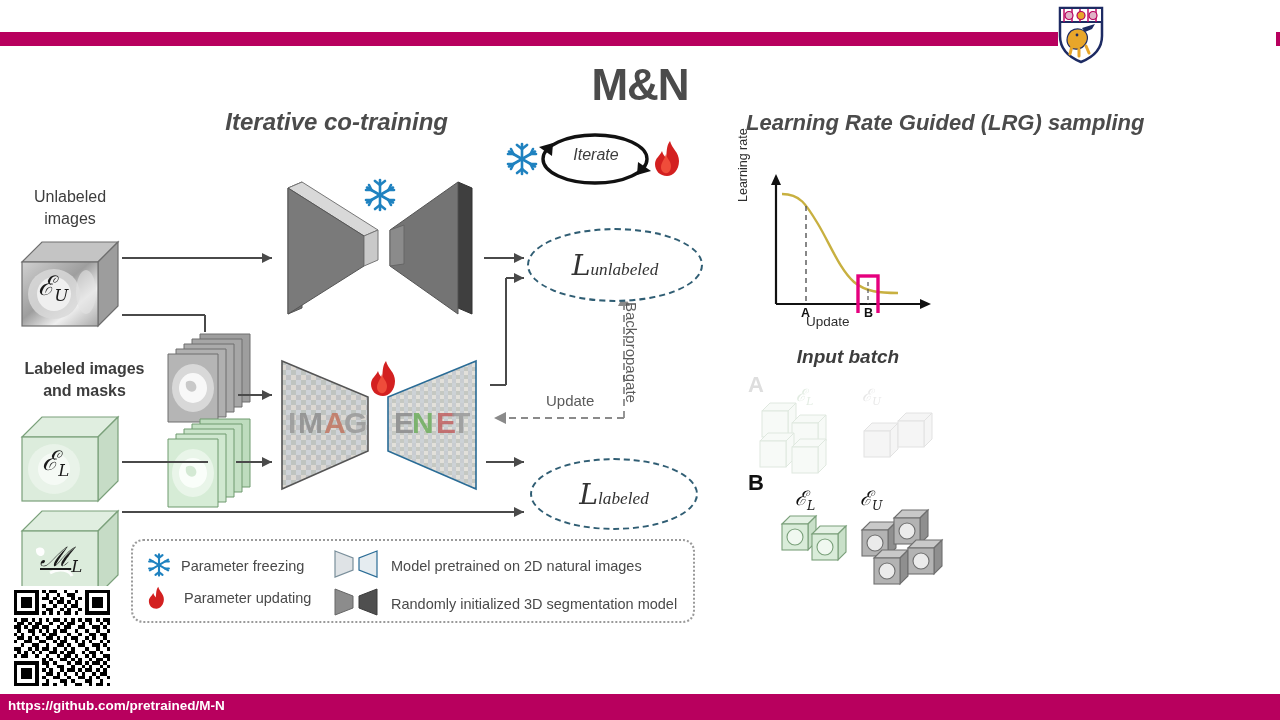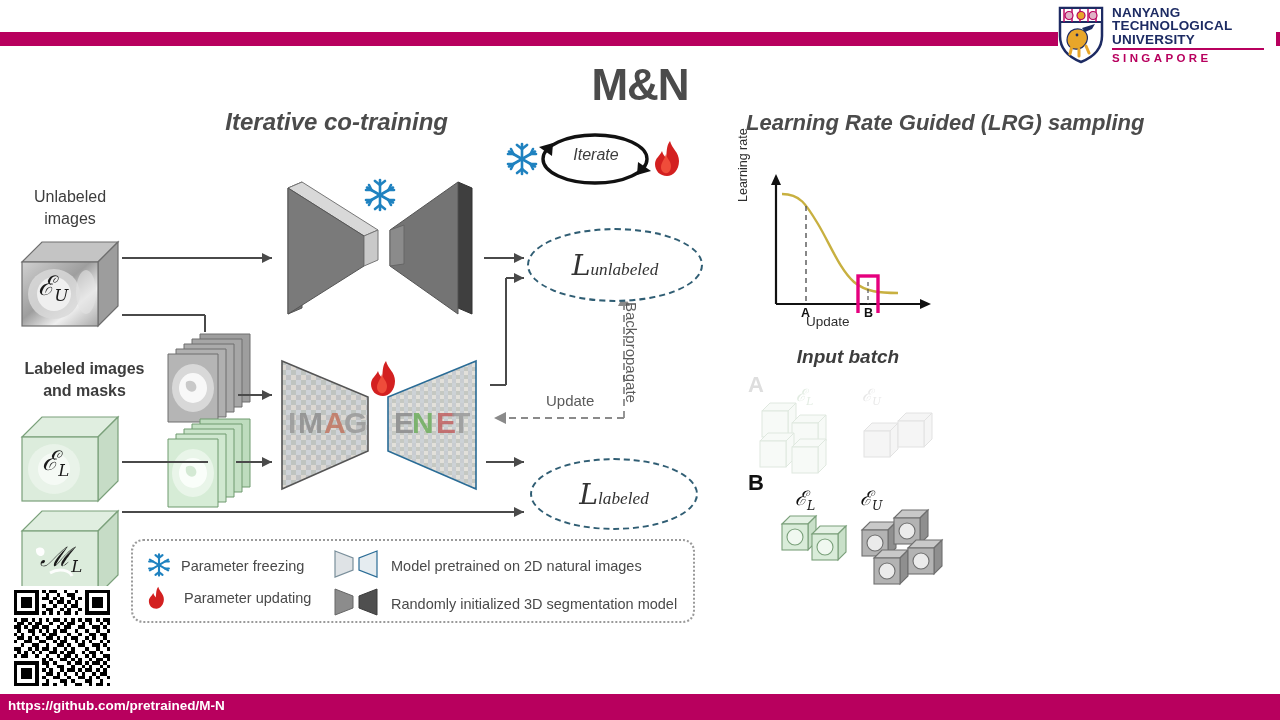--- a/index.html
+++ b/index.html
@@ -84,27 +84,20 @@
       <path d="M3,16 H43" stroke="#1d2b63" stroke-width="2"></path>
       <path d="M6,3 v13 M14,3 v13 M22,3 v13 M30,3 v13 M38,3 v13" stroke="#b8005e" stroke-width="1.4"></path>
       <circle cx="11" cy="9.5" r="4" fill="#e0b3c8" stroke="#b8005e" stroke-width="1.2"></circle>
       <circle cx="23" cy="9.5" r="4" fill="#e8a62a" stroke="#b8005e" stroke-width="1.2"></circle>
       <circle cx="35" cy="9.5" r="4" fill="#e0b3c8" stroke="#b8005e" stroke-width="1.2"></circle>
       <path d="M24,22 l13,-4 l-3,5 l-7,3 z" fill="#1d2b63"></path>
       <path d="M13,25 c6,-4 14,-2 16,4 c2,6 -3,13 -9,14 c-6,1 -11,-3 -11,-9 c0,-4 2,-7 4,-9 z" fill="#e8a62a" stroke="#1d2b63" stroke-width="1.2"></path>
       <path d="M14,40 l-2,8 M21,43 l0,7 M28,40 l3,7" stroke="#e8a62a" stroke-width="3" stroke-linecap="round"></path>
       <circle cx="19" cy="29" r="1.4" fill="#1d2b63"></circle>
     </svg>
-  </div>
-  <div id="ntu-text">
-    <div class="ntu-line">NANYANG</div>
-    <div class="ntu-line">TECHNOLOGICAL</div>
-    <div class="ntu-line">UNIVERSITY</div>
-    <div id="ntu-rule"></div>
-    <div id="ntu-sg">SINGAPORE</div>
   </div>
 </div>
 
 <div class="abs" id="main-title">M&amp;N</div>
 <div class="abs" id="left-heading">Iterative co-training</div>
 <div class="abs" id="right-heading">Learning Rate Guided (LRG) sampling</div>
 
 <div class="abs" id="iterate-group">
   <svg width="200" height="58" viewBox="0 0 200 58" style="position:absolute;left:0;top:0;">
     <ellipse cx="100" cy="29" rx="52" ry="24" fill="none" stroke="#111" stroke-width="3.4"></ellipse>
@@ -188,21 +181,21 @@
 </div>
 
 <div class="abs" style="left:20px;top:507px;width:100px;height:92px;">
   <svg width="100" height="92" viewBox="0 0 100 92">
     <polygon points="2,24 22,4 98,4 78,24" fill="#e0eee0" stroke="#7aa07a" stroke-width="1.2"></polygon>
     <polygon points="78,24 98,4 98,68 78,88" fill="#c6dcc6" stroke="#7aa07a" stroke-width="1.2"></polygon>
     <rect x="2" y="24" width="76" height="64" fill="#dcecdc" stroke="#7aa07a" stroke-width="1.2"></rect>
     <path d="M16,42 c6,-4 10,1 8,5 c-2,4 -9,2 -8,-5 z" fill="#ffffff" opacity=".95"></path>
     <path d="M30,66 c10,-6 20,-2 22,3" stroke="#ffffff" stroke-width="3" fill="none" opacity=".9"></path>
   </svg>
-  <div class="cube-label" style="left:20px;top:30px;font-size:27px;">
+  <div class="cube-label" style="left:20px;top:30px;font-size:27px;text-decoration:underline;">
     <span>ℳ<sub style="font-size:.62em;">L</sub></span>
   </div>
 </div>
 
 <div class="abs" style="left:148px;top:330px;width:110px;height:100px;">
   <svg width="110" height="100" viewBox="0 0 110 100">
     <g stroke="#6f6f6f" stroke-width="1">
       <polygon points="52,4 102,4 102,72 52,72" fill="#9e9e9e"></polygon>
       <polygon points="44,9 94,9 94,77 44,77" fill="#a6a6a6"></polygon>
       <polygon points="36,14 86,14 86,82 36,82" fill="#ababab"></polygon>

